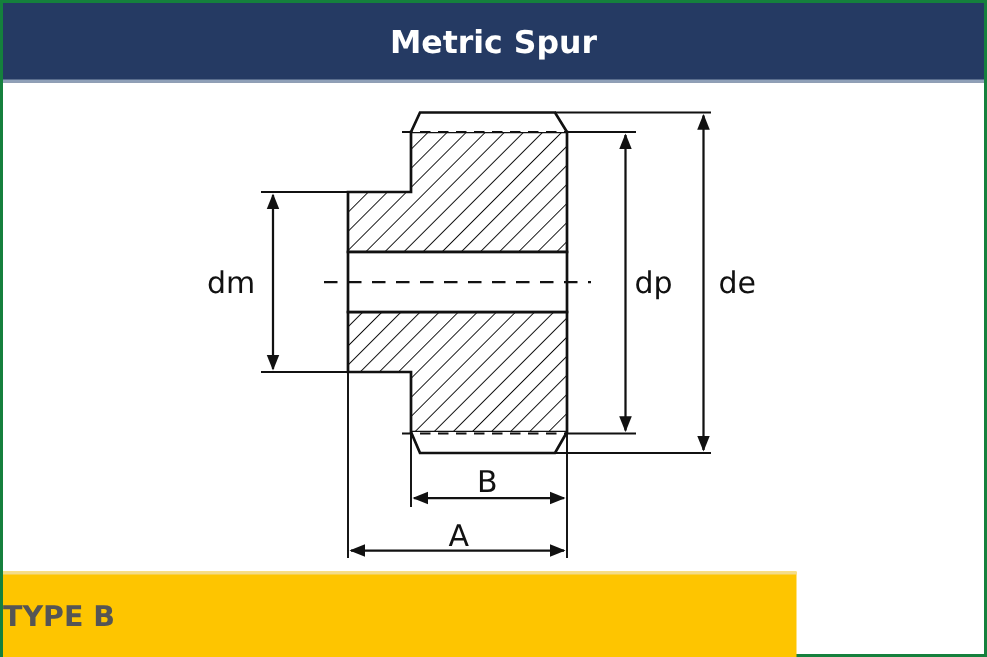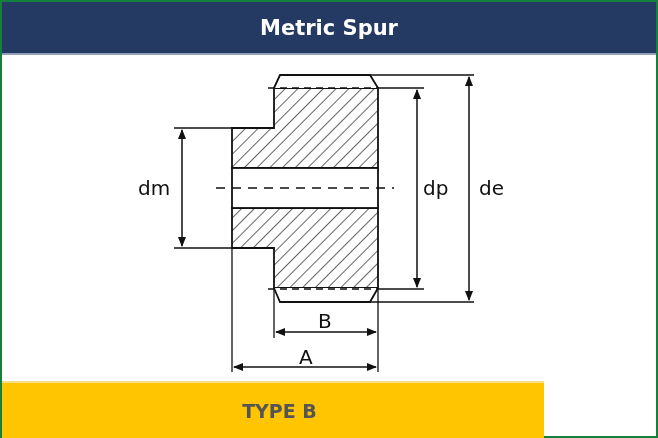--- a/index.html
+++ b/index.html
@@ -1,21 +1,21 @@
 <!DOCTYPE html>
 <html><head>
 <meta charset="utf-8">
 <style>
   html, body { margin: 0; padding: 0; }
   body { width: 658px; height: 438px; background: #ffffff; font-family: "DejaVu Sans", sans-serif; overflow: hidden; }
   .card { position: absolute; left: 0; top: 0; width: 654px; height: 434px; border: 2px solid #15803d; background: #fff; }
   .header { position: absolute; left: 0; top: 0; width: 654px; height: 51px; background: #253a63; border-bottom: 2px solid #8fa0b8; display: flex; align-items: center; justify-content: center; }
   .header-title { color: #ffffff; font-family: "DejaVu Sans", sans-serif; font-weight: bold; font-size: 21px; letter-spacing: 0px; }
   .drawing { position: absolute; left: 0; top: 53px; width: 654px; height: 404px; }
-  .footer { position: absolute; left: 0; top: 379px; width: 529px; height: 55px; background: #fec500; border-top: 2px solid #f3dc8a; display: flex; align-items: center; justify-content: center; padding-left: 13px; }
+  .footer { position: absolute; left: 0; top: 379px; width: 529px; height: 55px; background: #fec500; border-top: 2px solid #f3dc8a; display: flex; align-items: center; justify-content: flex-start; }
   .footer-title { color: #555555; font-family: "DejaVu Sans", sans-serif; font-weight: bold; font-size: 19px; }
   svg text { font-family: "DejaVu Sans", sans-serif; font-size: 20px; fill: #111; }
 </style>
 </head>
 <body>
 
 <div class="card">
   <div class="header">
     <span class="header-title">Metric Spur</span>
   </div>

